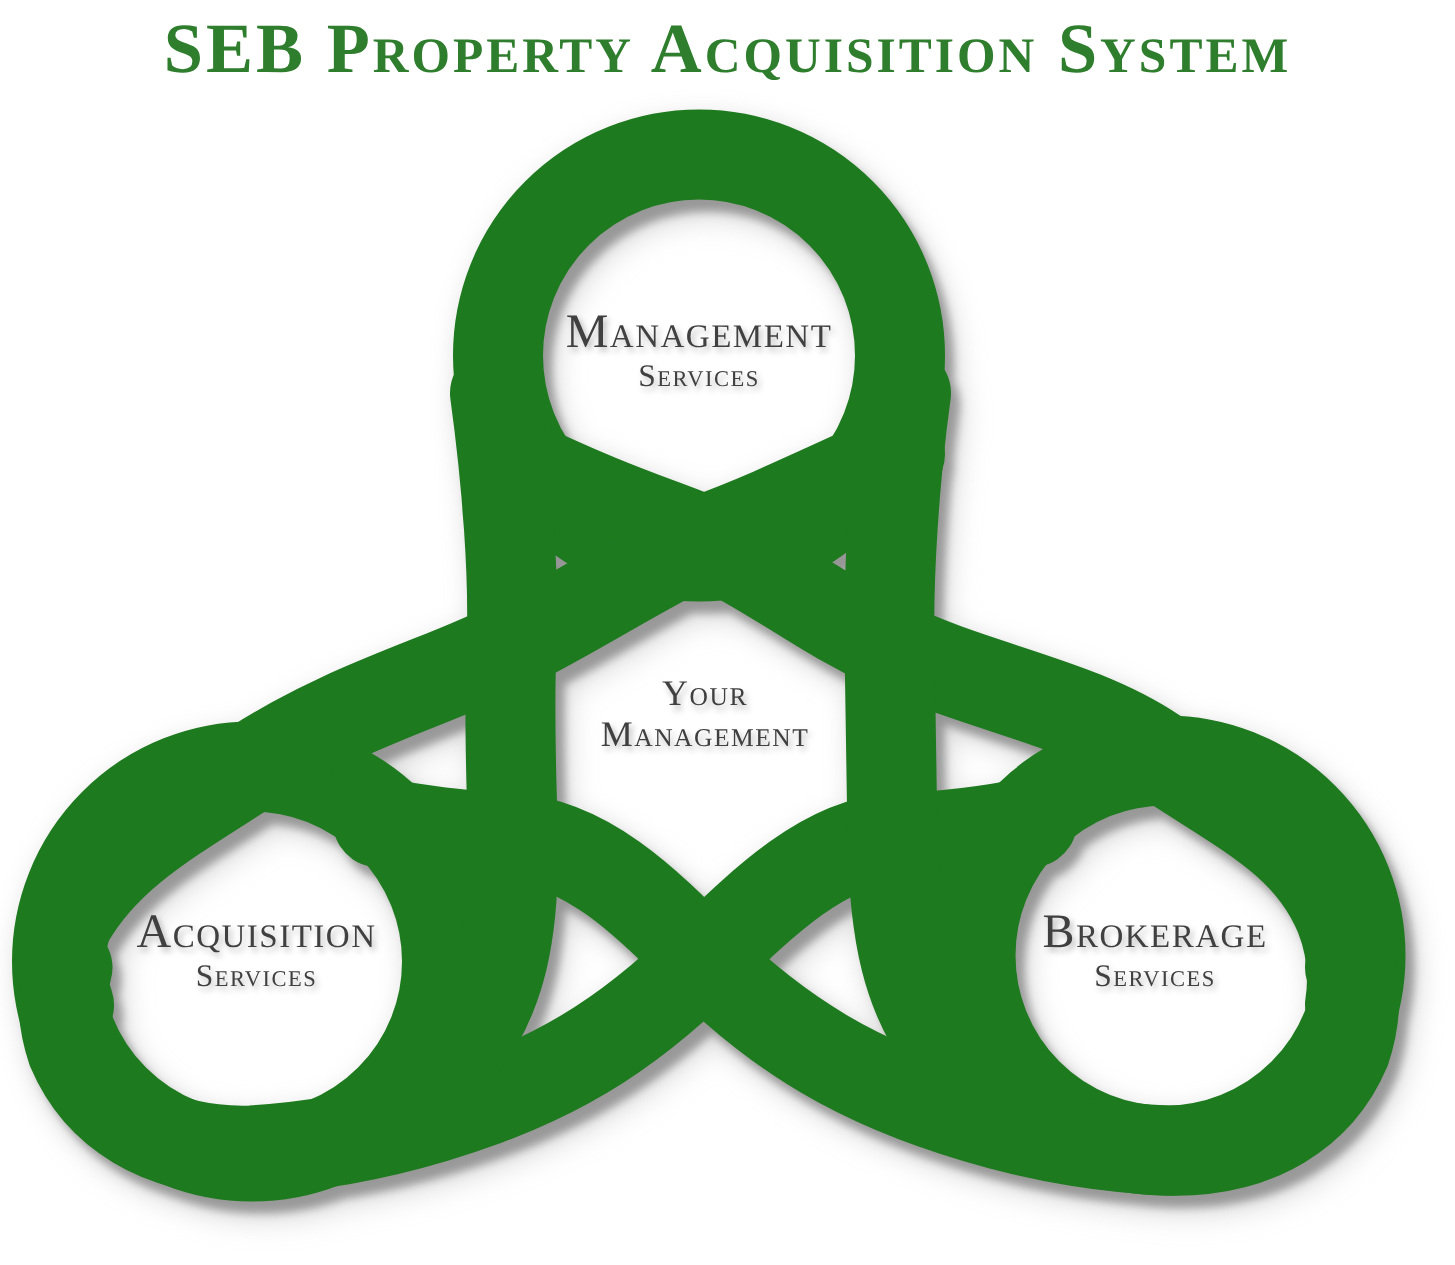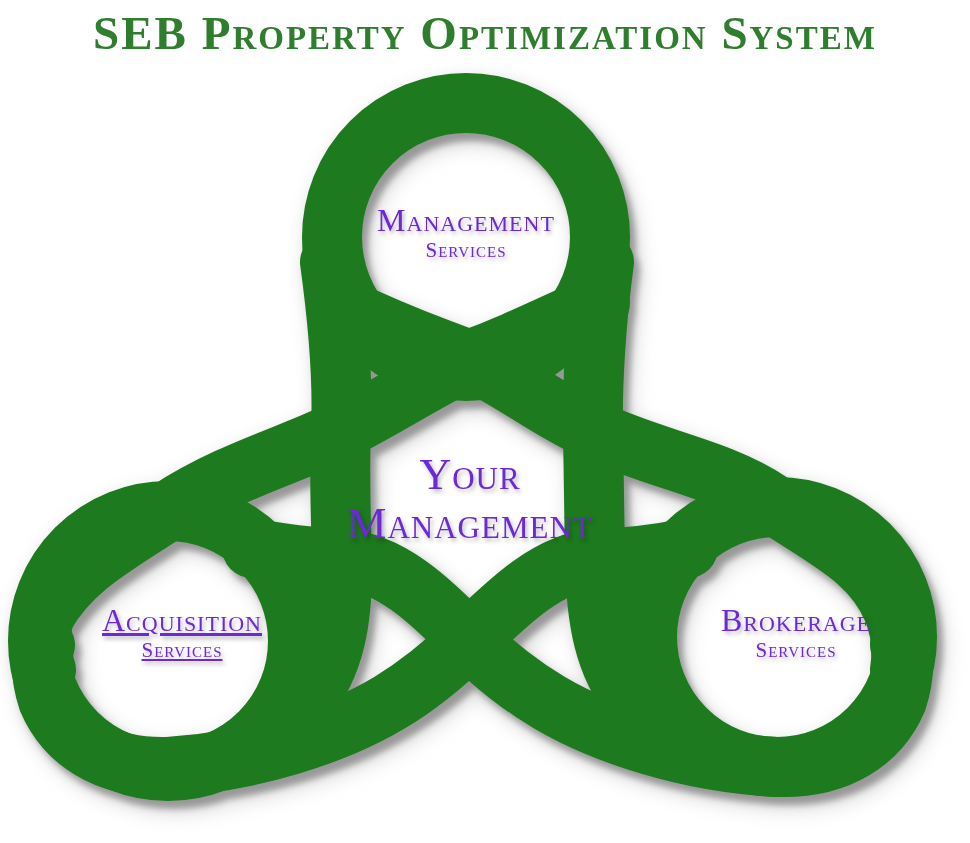--- a/index.html
+++ b/index.html
@@ -26,33 +26,33 @@
     position:absolute;left:0;top:0;width:970px;height:843px;
   }
   .knot{
     filter: drop-shadow(6px 8px 3px rgba(100,100,100,0.55)) drop-shadow(4px 6px 9px rgba(140,140,140,0.40));
   }
   .loop-label{
     position:absolute;
     transform:translateX(-50%);
     text-align:center;
     font-variant:small-caps;
-    color:#6d28d9;
+    color:#404040;
     line-height:1.12;
     text-shadow:2px 3px 4px rgba(0,0,0,0.28);
     white-space:nowrap;
   }
   .loop-label .l1{font-size:32px;letter-spacing:1px;}
   .loop-label .l2{font-size:21px;letter-spacing:1px;}
-  .center-label .l1, .center-label .l2, .center-label .l3{font-size:44px;letter-spacing:1px;}
+  .center-label .l1, .center-label .l2, .center-label .l3{font-size:24px;letter-spacing:1px;}
 </style>
 </head>
 <body>
 
-<div class="page-title">SEB Property Optimization System</div>
+<div class="page-title">SEB Property Acquisition System</div>
 
 <div class="knot-wrap">
   <svg width="970" height="843" viewBox="0 0 970 843">
     <g class="knot" fill="none" stroke-width="60" stroke-linecap="round" stroke="#1e7a1e">
 
       <circle cx="466" cy="237" r="134"></circle>
       <circle cx="168" cy="641" r="130"></circle>
       <circle cx="777" cy="637" r="130"></circle>
 
       <path d="M 337,305 C 410,340 435,346 469,360
@@ -87,26 +87,26 @@
                C 654,727 677,742 704,753"></path>
     </g>
   </svg>
 </div>
 
 <div class="loop-label" style="left:466px; top:203px;">
   <div class="l1">Management</div>
   <div class="l2">Services</div>
 </div>
 
-<div class="loop-label" style="left:182px; top:603px;text-decoration:underline;">
+<div class="loop-label" style="left:171px; top:603px;">
   <div class="l1">Acquisition</div>
   <div class="l2">Services</div>
 </div>
 
-<div class="loop-label" style="left:796px; top:603px;">
+<div class="loop-label" style="left:770px; top:603px;">
   <div class="l1">Brokerage</div>
   <div class="l2">Services</div>
 </div>
 
 <div class="loop-label center-label" style="left:470px; top:450px;">
   <div class="l1">Your</div>
   <div class="l2">Management</div>
 </div>
 
 </body></html>

